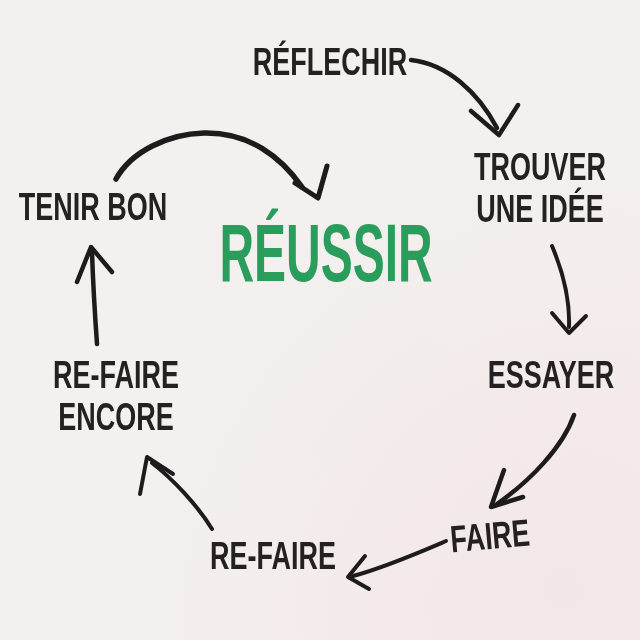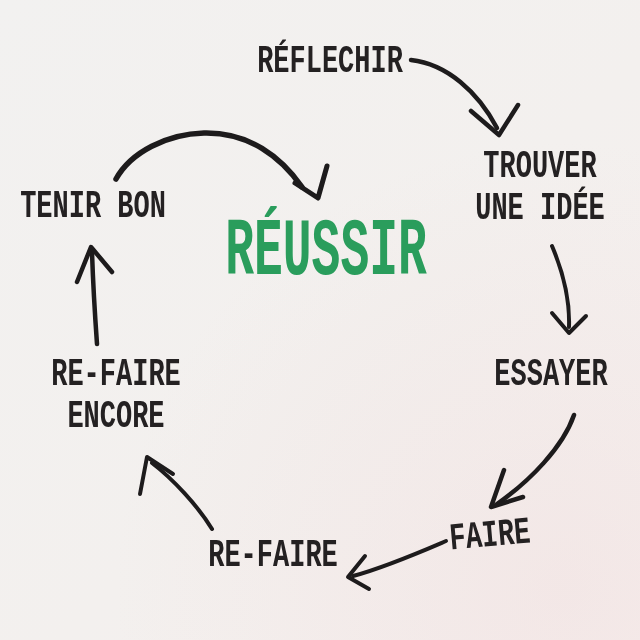--- a/index.html
+++ b/index.html
@@ -9,21 +9,21 @@
     height: 640px;
     overflow: hidden;
   }
   .canvas {
     position: relative;
     width: 640px;
     height: 640px;
     background:
       radial-gradient(circle at 88% 92%, rgba(236,210,210,0.28), rgba(236,210,210,0) 55%),
       linear-gradient(135deg, #f2f1f0 0%, #f3f0ee 55%, #f6efee 100%);
-    font-family: Liberation Mono, monospace;
+    font-family: Liberation Sans, sans-serif;
   }
   .arrows {
     position: absolute;
     left: 0; top: 0;
     width: 640px;
     height: 640px;
   }
   .arrows path, .arrows polyline {
     fill: none;
     stroke: #1d1b1c;

